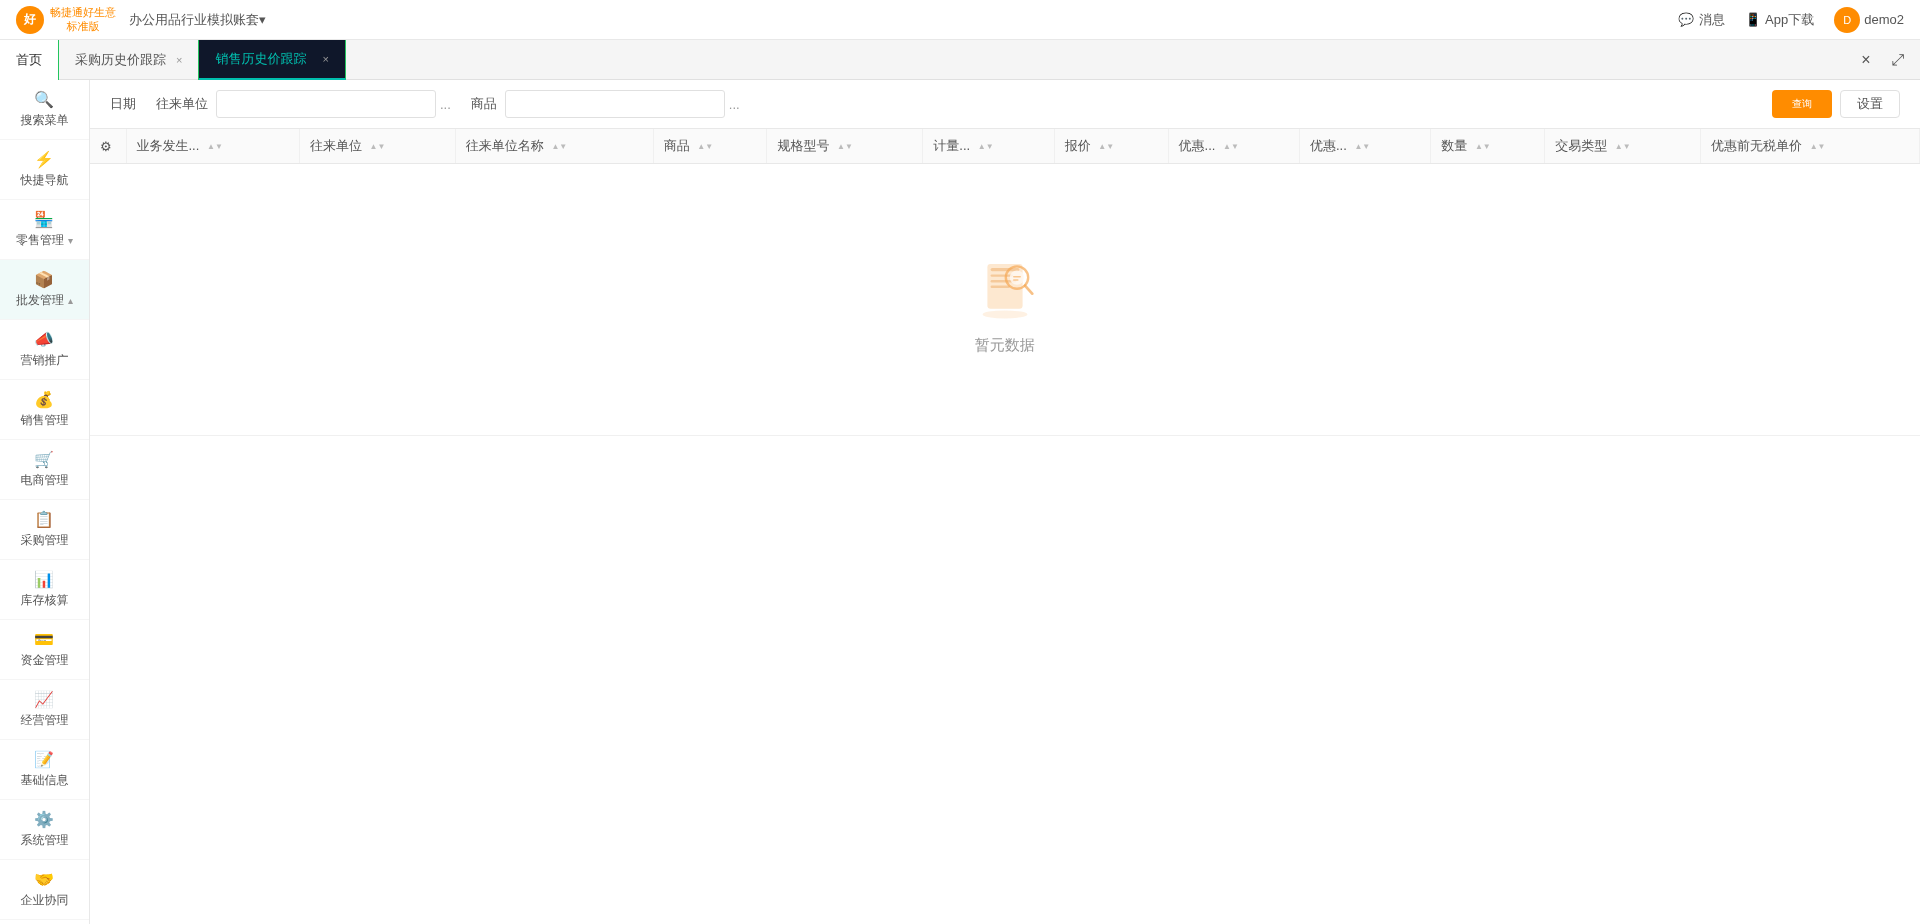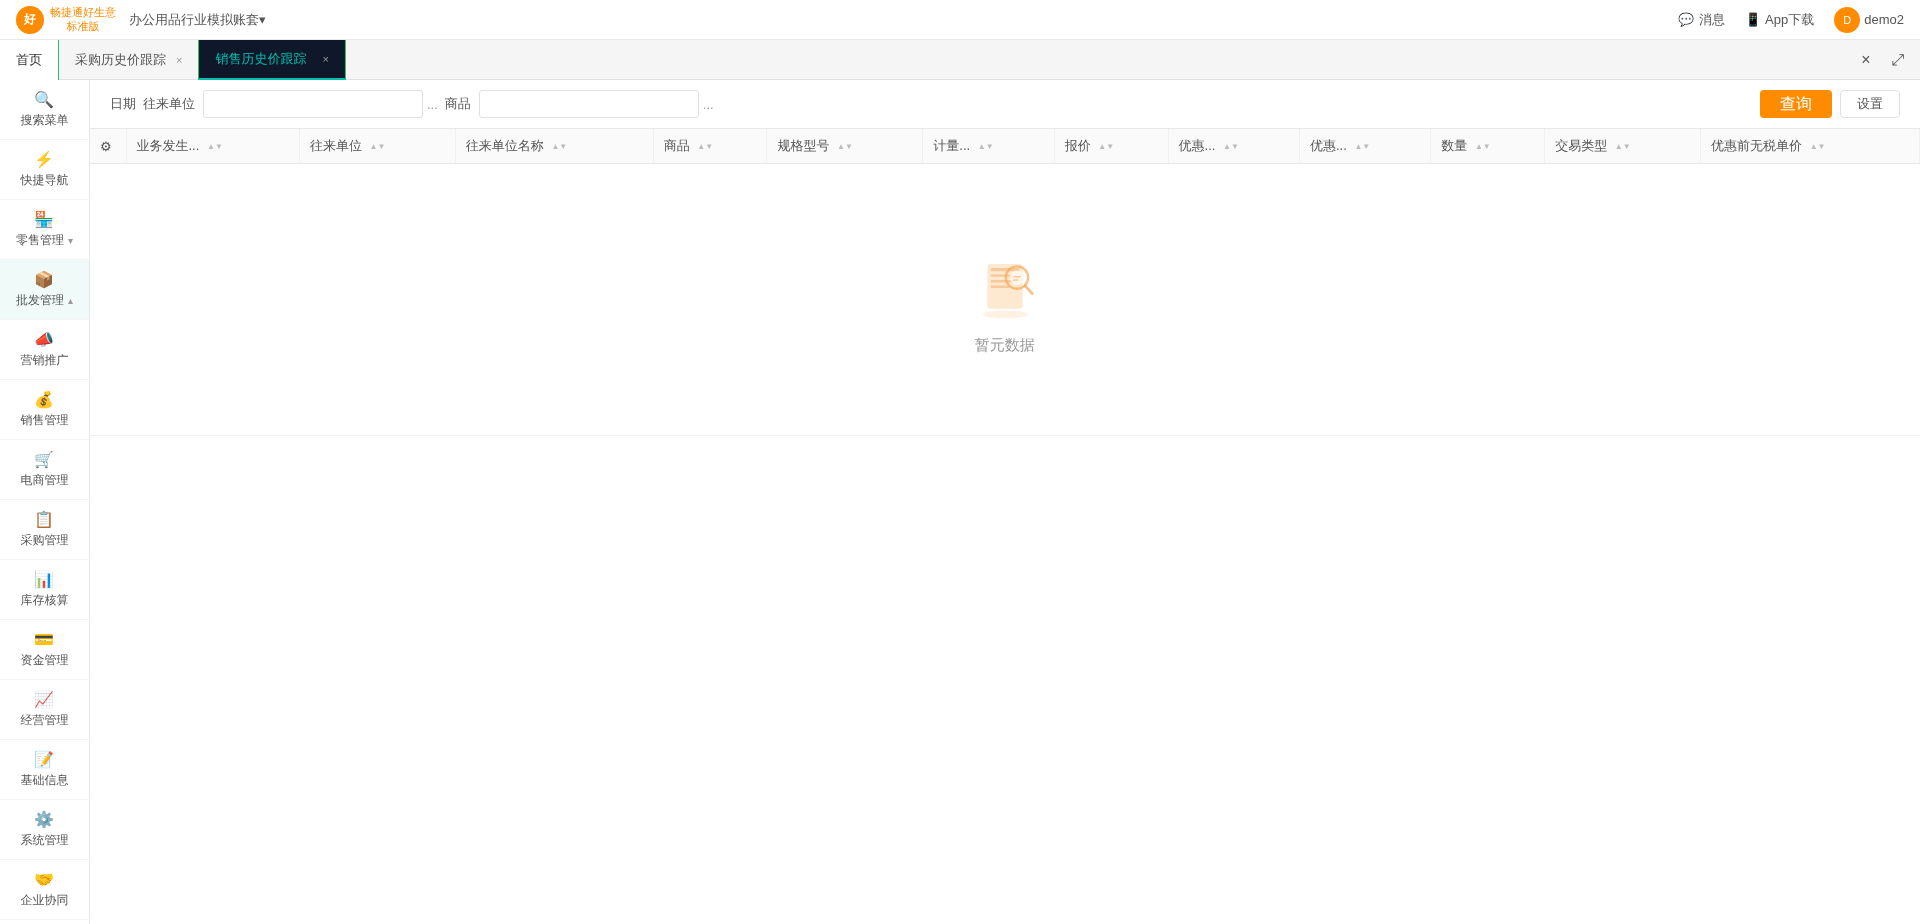--- a/index.html
+++ b/index.html
@@ -42,33 +42,33 @@
 
     
     .page-header { background: #fff; padding: 12px 20px 8px; border-bottom: 1px solid #e8e8e8; display: flex; align-items: center; justify-content: space-between; }
     .page-title { font-size: 18px; font-weight: bold; color: #333; }
     .page-actions { display: flex; align-items: center; gap: 12px; font-size: 13px; color: #555; }
     .page-action { display: flex; align-items: center; gap: 4px; cursor: pointer; }
     .only-last { display: flex; align-items: center; gap: 4px; }
     .checkbox-green { width: 16px; height: 16px; border-radius: 3px; background: #00bfae; display: flex; align-items: center; justify-content: center; color: white; font-size: 11px; flex-shrink: 0; }
 
     
-    .filter-area { background: #fff; padding: 10px 20px; border-bottom: 1px solid #e8e8e8; display: flex; align-items: flex-start; gap: 7px; flex-wrap: wrap; }
+    .filter-area { background: #fff; padding: 10px 20px; border-bottom: 1px solid #e8e8e8; display: flex; align-items: flex-start; gap: 20px; flex-wrap: wrap; }
     .filter-group { display: flex; align-items: flex-start; gap: 8px; }
     .filter-label { color: #555; font-size: 13px; line-height: 28px; white-space: nowrap; }
     .filter-dates { display: flex; flex-direction: column; gap: 2px; }
     .date-options { display: flex; align-items: center; gap: 4px; }
     .date-btn { padding: 2px 8px; font-size: 12px; border-radius: 3px; cursor: pointer; color: #555; border: 1px solid transparent; }
     .date-btn.active { background: #ff8c00; color: white; border-radius: 10px; }
     .date-range { font-size: 11px; color: #888; margin-top: 2px; }
     .filter-input { display: flex; align-items: center; gap: 4px; }
     .filter-input-field { border: 1px solid #e0e0e0; border-radius: 3px; padding: 4px 8px; font-size: 13px; color: #555; width: 220px; height: 28px; outline: none; }
     .filter-input-more { color: #999; cursor: pointer; font-size: 13px; }
     .filter-right { display: flex; align-items: flex-start; gap: 8px; margin-left: auto; }
-    .btn-query { background: #ff8c00; color: white; border: none; border-radius: 4px; padding: 6px 20px; font-size: 16px; cursor: pointer; height: 28px; display: flex; align-items: center; }
+    .btn-query { background: #ff8c00; color: white; border: none; border-radius: 4px; padding: 6px 20px; font-size: 10px; cursor: pointer; height: 28px; display: flex; align-items: center; }
     .btn-settings { border: 1px solid #e0e0e0; background: white; border-radius: 4px; padding: 4px 16px; font-size: 13px; cursor: pointer; height: 28px; color: #555; display: flex; align-items: center; }
 
     
     .table-container { flex: 1; overflow: auto; background: #fff; margin: 0; }
     .data-table { width: 100%; border-collapse: collapse; font-size: 13px; }
     .data-table thead tr { background: #fafafa; border-bottom: 1px solid #e8e8e8; }
     .data-table th { padding: 8px 10px; text-align: left; color: #555; font-weight: normal; border-bottom: 1px solid #e8e8e8; border-right: 1px solid #f0f0f0; white-space: nowrap; position: relative; }
     .data-table th .sort-icons { display: inline-flex; flex-direction: column; margin-left: 4px; color: #bbb; font-size: 8px; vertical-align: middle; }
     .settings-col { width: 36px; text-align: center; }
     .data-table td { padding: 8px 10px; border-bottom: 1px solid #f0f0f0; color: #333; }

